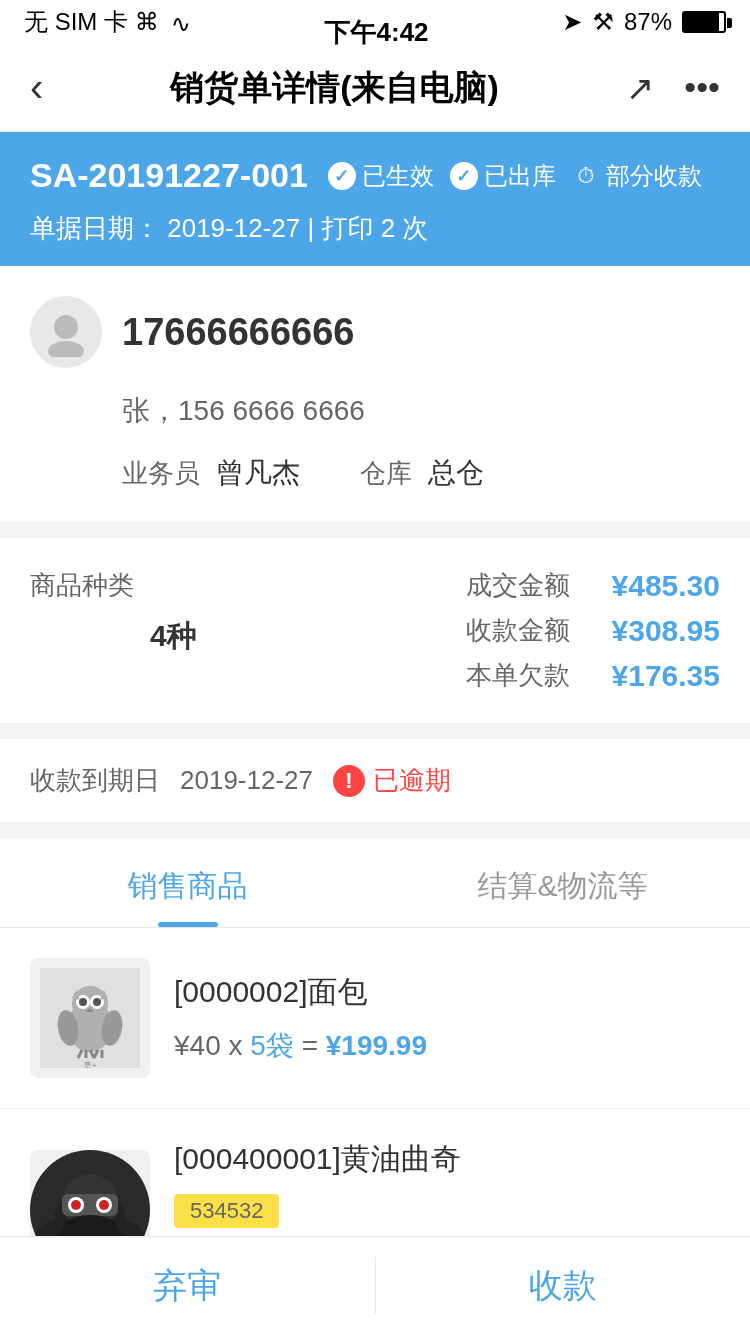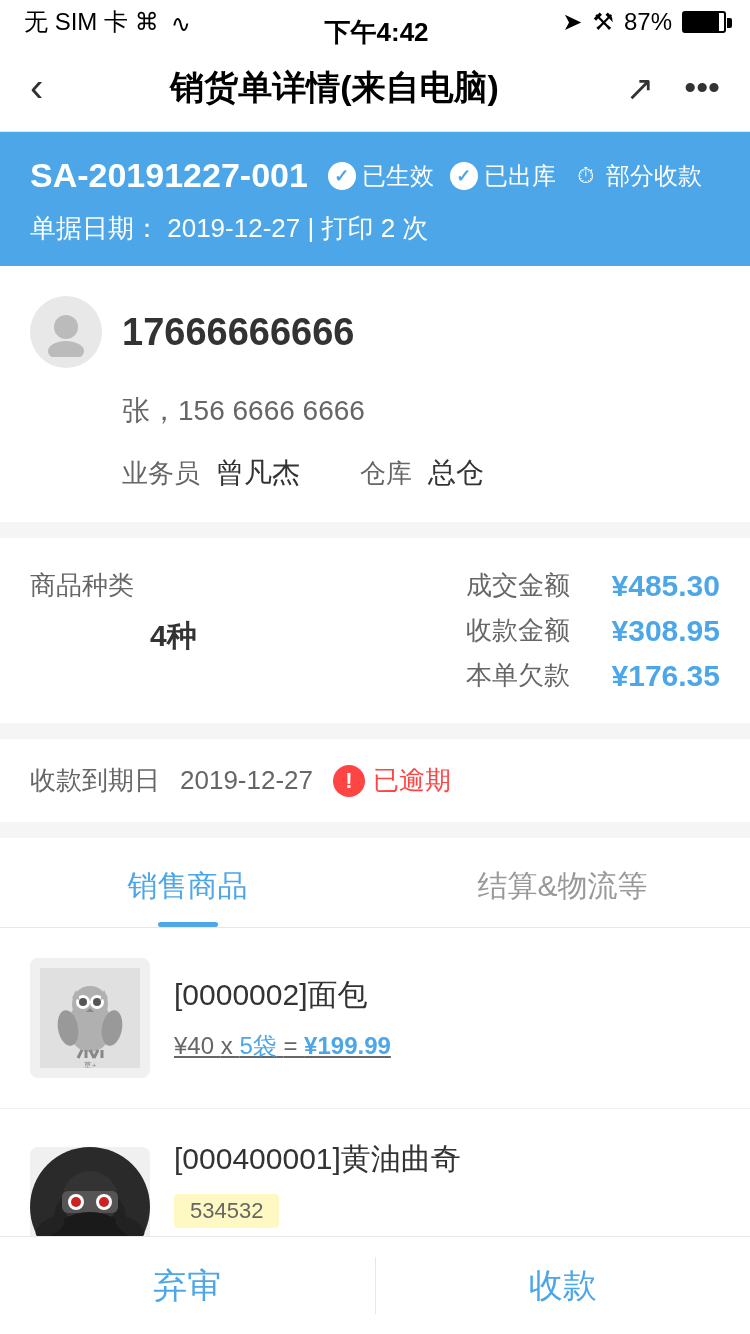--- a/index.html
+++ b/index.html
@@ -268,29 +268,28 @@
       display: flex;
       flex-direction: column;
       gap: 14px;
     }
     .product-name {
       font-size: 30px;
       color: #333;
       font-weight: 500;
     }
     .product-price-row {
-      font-size: 24px;
+      font-size: 28px;
       color: #666;
-      text-decoration: underline;
     }
     .product-price-row .qty { color: #4da6e8; }
     .product-price-row .total { color: #4da6e8; font-weight: 600; }
     .product-tag {
       display: inline-block;
-      background: #fef9c3;
+      background: #fde047;
       color: #666;
       font-size: 22px;
       padding: 4px 16px;
       border-radius: 4px;
       width: fit-content;
     }
 
     
     .bottom-bar {
       position: fixed;

